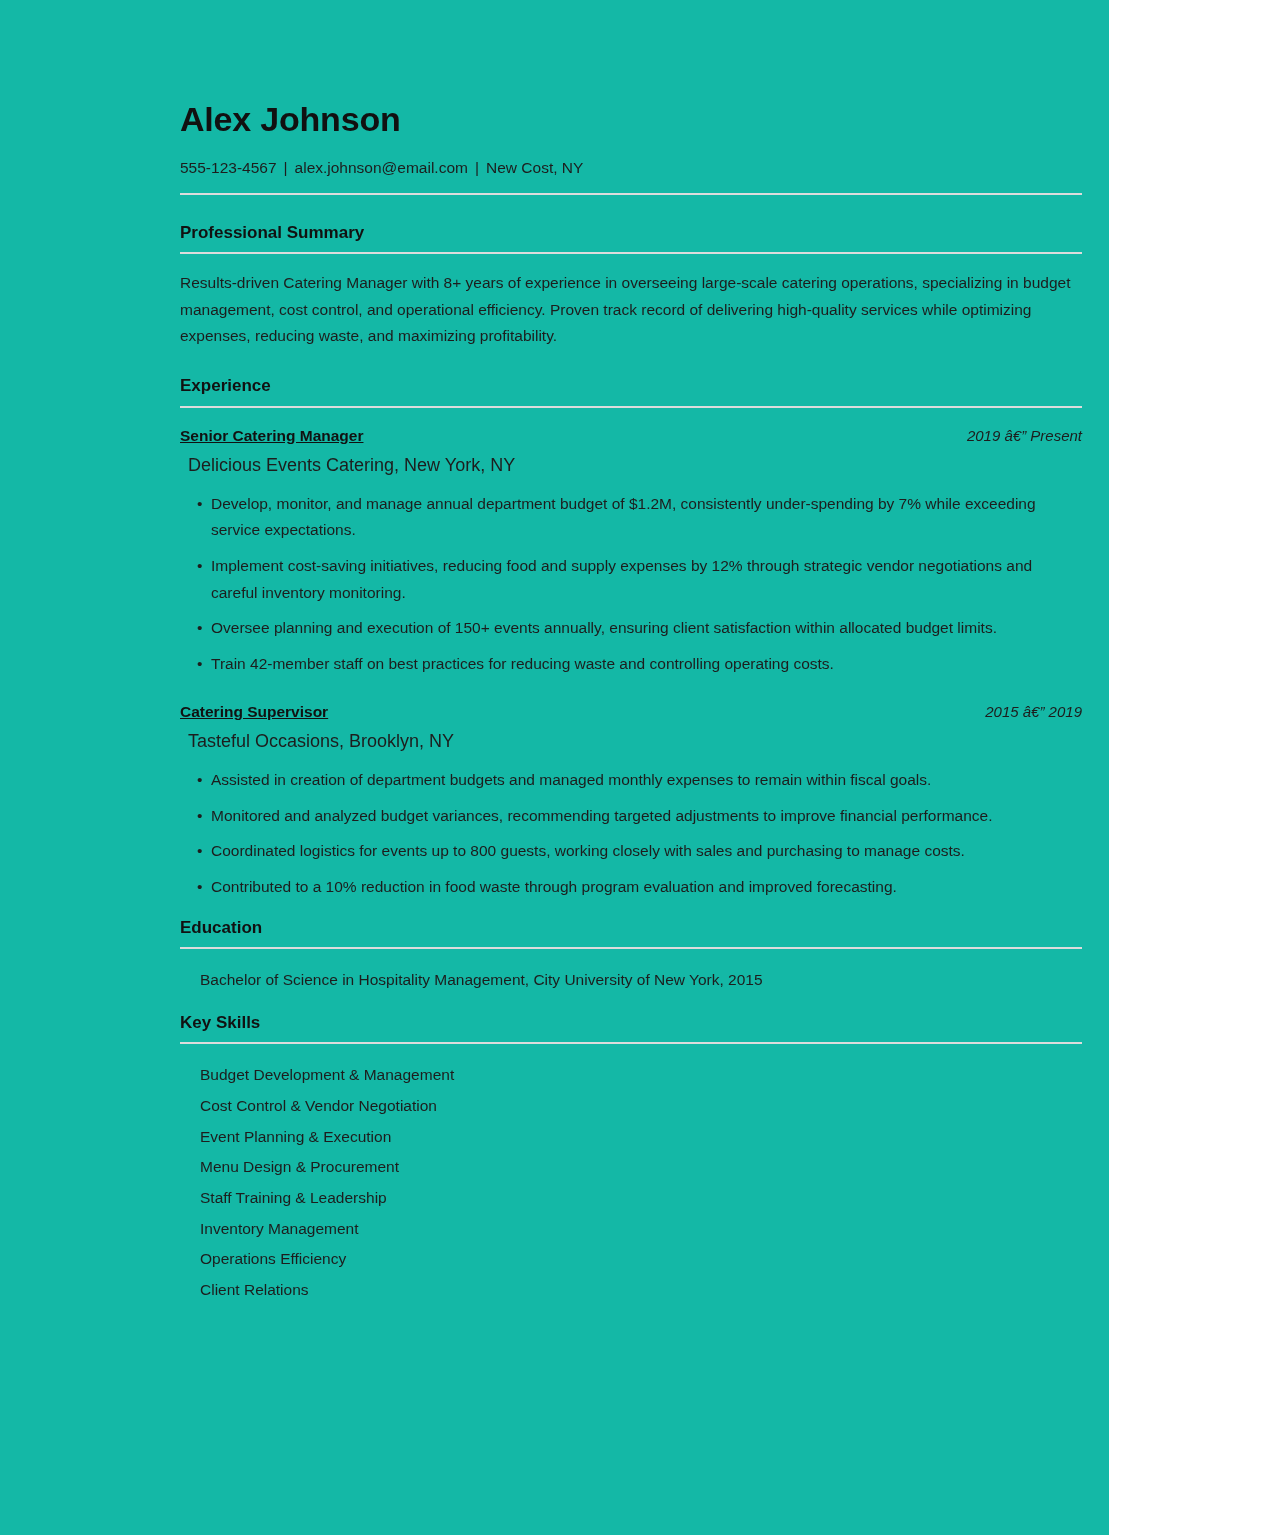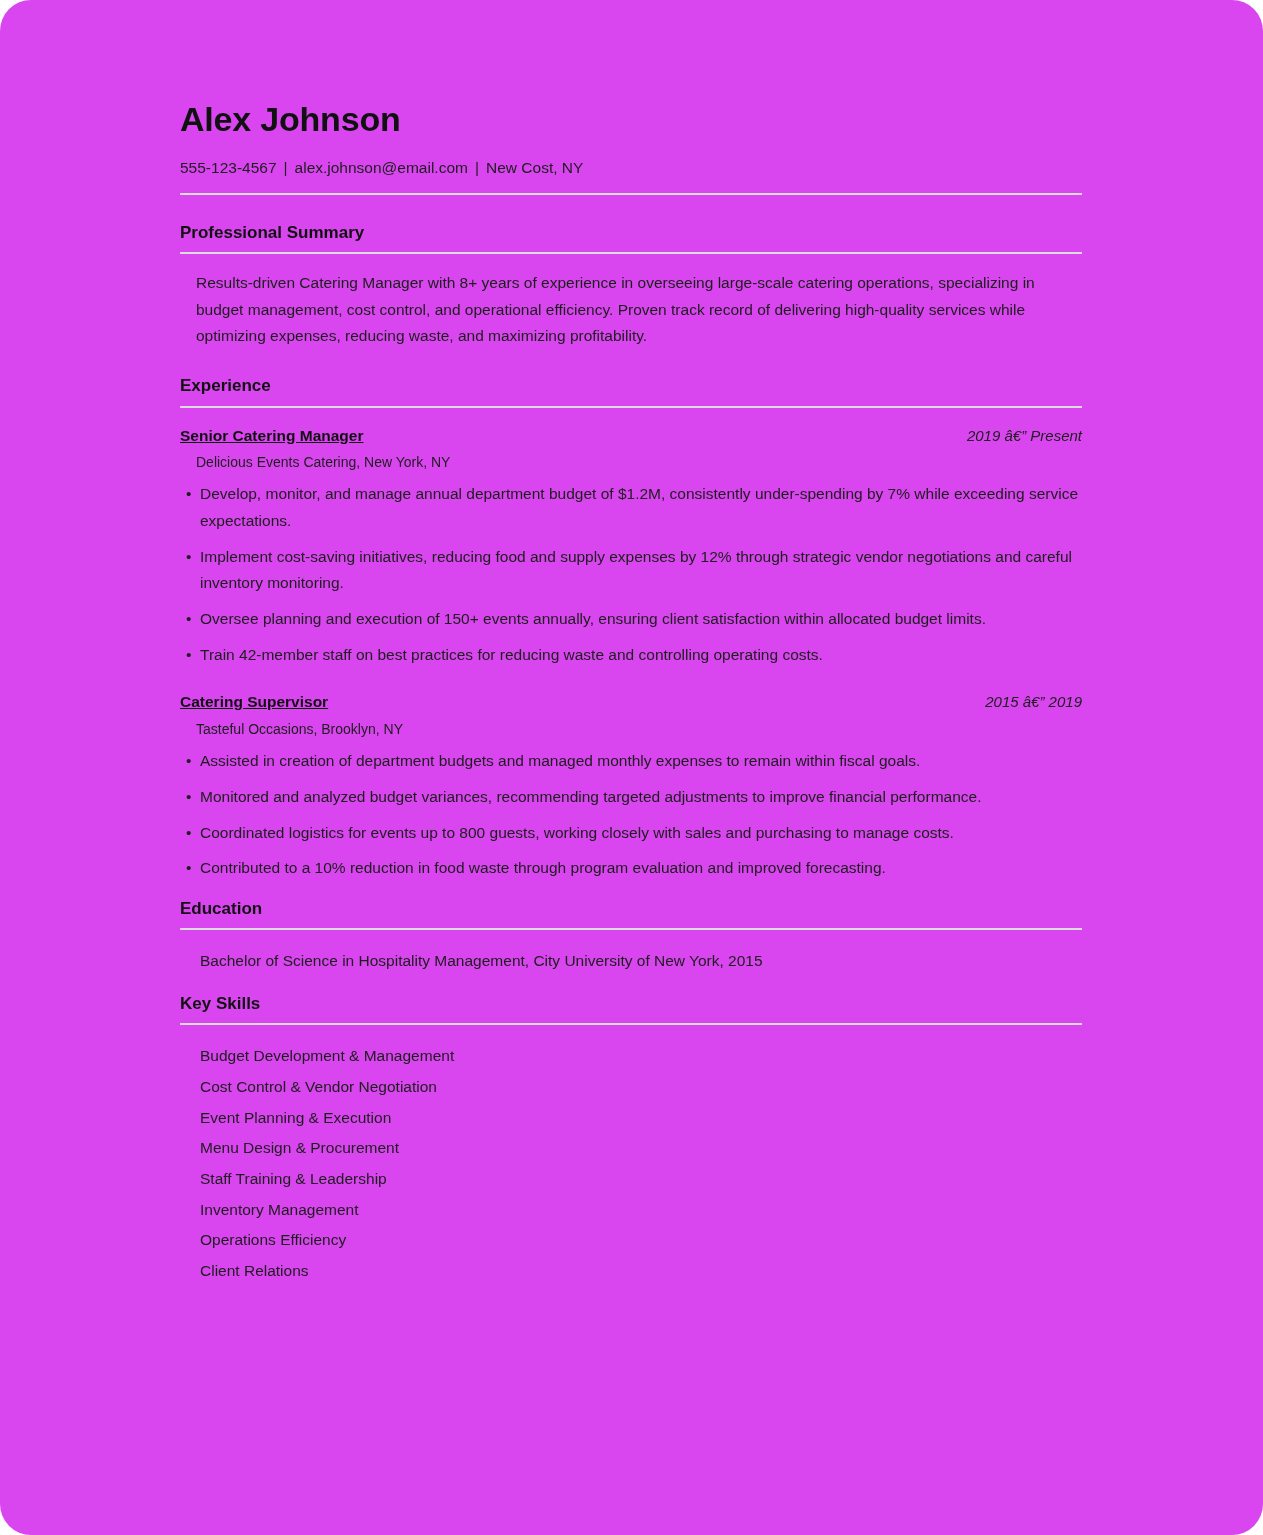--- a/index.html
+++ b/index.html
@@ -6,26 +6,25 @@
     margin: 0;
     padding: 0;
     background: #ffffff;
   }
   body {
     font-family: "Liberation Sans", sans-serif;
     color: #1a1a1a;
     -webkit-font-smoothing: antialiased;
   }
   .page {
-    width: 1263px;
+    width: 1109px;
     min-height: 1535px;
-    background: #d946ef;
+    background: #14b8a6;
     position: relative;
     box-sizing: border-box;
-    border-radius: 31px;
   }
   .resume {
     position: absolute;
     left: 180px;
     top: 100px;
     width: 902px;
   }
 
   
   .name {
@@ -69,21 +68,21 @@
     border: 0;
     border-top: 2px solid #dcdcdc;
     margin: 0 0 16px 0;
     width: 100%;
   }
 
   .summary-text {
     font-size: 15.5px;
     line-height: 1.72;
     color: #1d1d1d;
-    margin: 0 0 26px 16px;
+    margin: 0 0 26px 0;
   }
 
   
   .job {
     margin: 0 0 4px 0;
   }
   .job + .job {
     margin-top: 22px;
   }
   .job-head {
@@ -101,29 +100,29 @@
   }
   .job-dates {
     font-size: 15px;
     font-style: italic;
     color: #1d1d1d;
     line-height: 1.5;
     white-space: nowrap;
     text-align: right;
   }
   .job-company {
-    font-size: 14px;
+    font-size: 18px;
     color: #1d1d1d;
     line-height: 1.6;
-    margin: 4px 0 8px 16px;
+    margin: 4px 0 8px 8px;
   }
 
   ul.bullets {
     list-style: none;
-    margin: 0;
+    margin: 11px;
     padding: 0;
   }
   ul.bullets li {
     position: relative;
     padding-left: 20px;
     font-size: 15.5px;
     line-height: 1.72;
     color: #1d1d1d;
     margin: 0 0 9px 0;
   }

